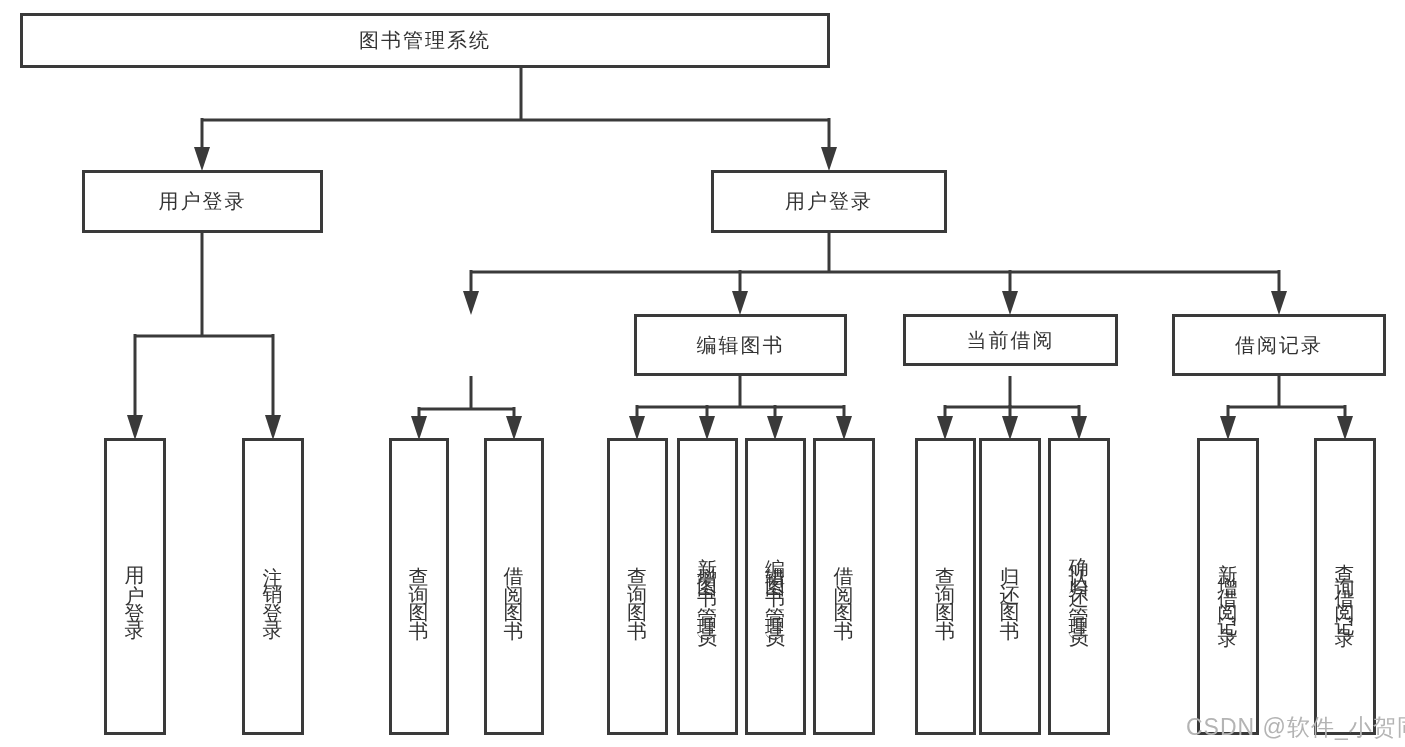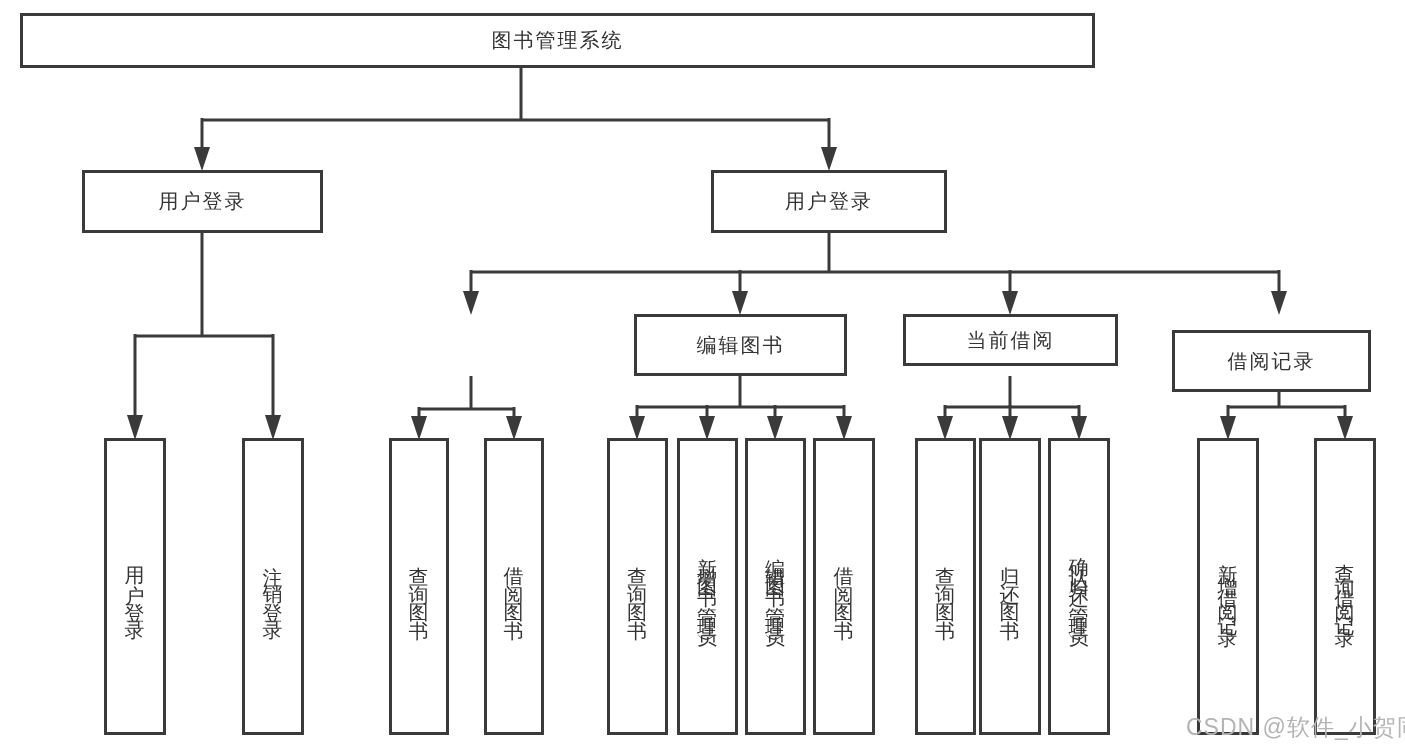--- a/index.html
+++ b/index.html
@@ -106,38 +106,38 @@
     <polygon points="1071,416 1087,416 1079,440"></polygon>
 
     <line x1="1279" y1="376" x2="1279" y2="407"></line>
     <line x1="1228" y1="407" x2="1345" y2="407"></line>
     <line x1="1228" y1="405" x2="1228" y2="418"></line>
     <polygon points="1220,416 1236,416 1228,440"></polygon>
     <line x1="1345" y1="405" x2="1345" y2="418"></line>
     <polygon points="1337,416 1353,416 1345,440"></polygon>
   </svg>
 
-  <div class="hbox" style="left:20px;top:13px;width:1075px;height:55px;">
+  <div class="hbox" style="left:20px;top:13px;width:810px;height:55px;">
     <span>图书管理系统</span>
   </div>
 
   <div class="hbox" style="left:82px;top:170px;width:241px;height:63px;">
     <span>用户登录</span>
   </div>
   <div class="hbox" style="left:711px;top:170px;width:236px;height:63px;">
     <span>用户登录</span>
   </div>
 
   <div class="hbox" style="left:634px;top:314px;width:213px;height:62px;">
     <span>编辑图书</span>
   </div>
   <div class="hbox" style="left:903px;top:314px;width:215px;height:52px;">
     <span>当前借阅</span>
   </div>
-  <div class="hbox" style="left:1172px;top:314px;width:199px;height:62px;margin-top:16px;">
+  <div class="hbox" style="left:1172px;top:314px;width:214px;height:62px;">
     <span>借阅记录</span>
   </div>
 
   <div class="vbox" style="left:104px;width:62px;">
     <span class="vt ls4">用户登录</span>
   </div>
   <div class="vbox" style="left:242px;width:62px;">
     <span class="vt ls4">注销登录</span>
   </div>
 

